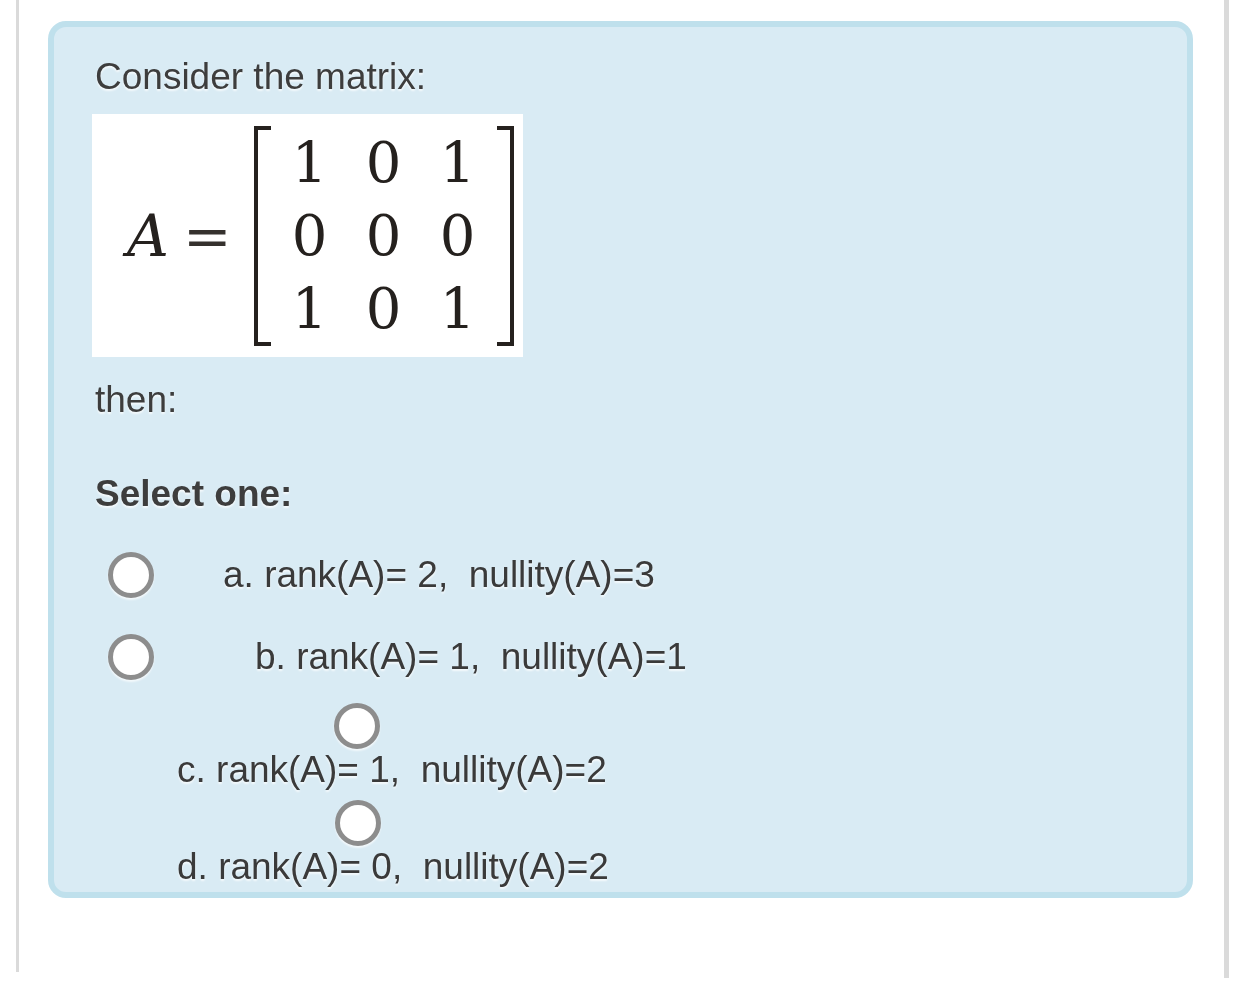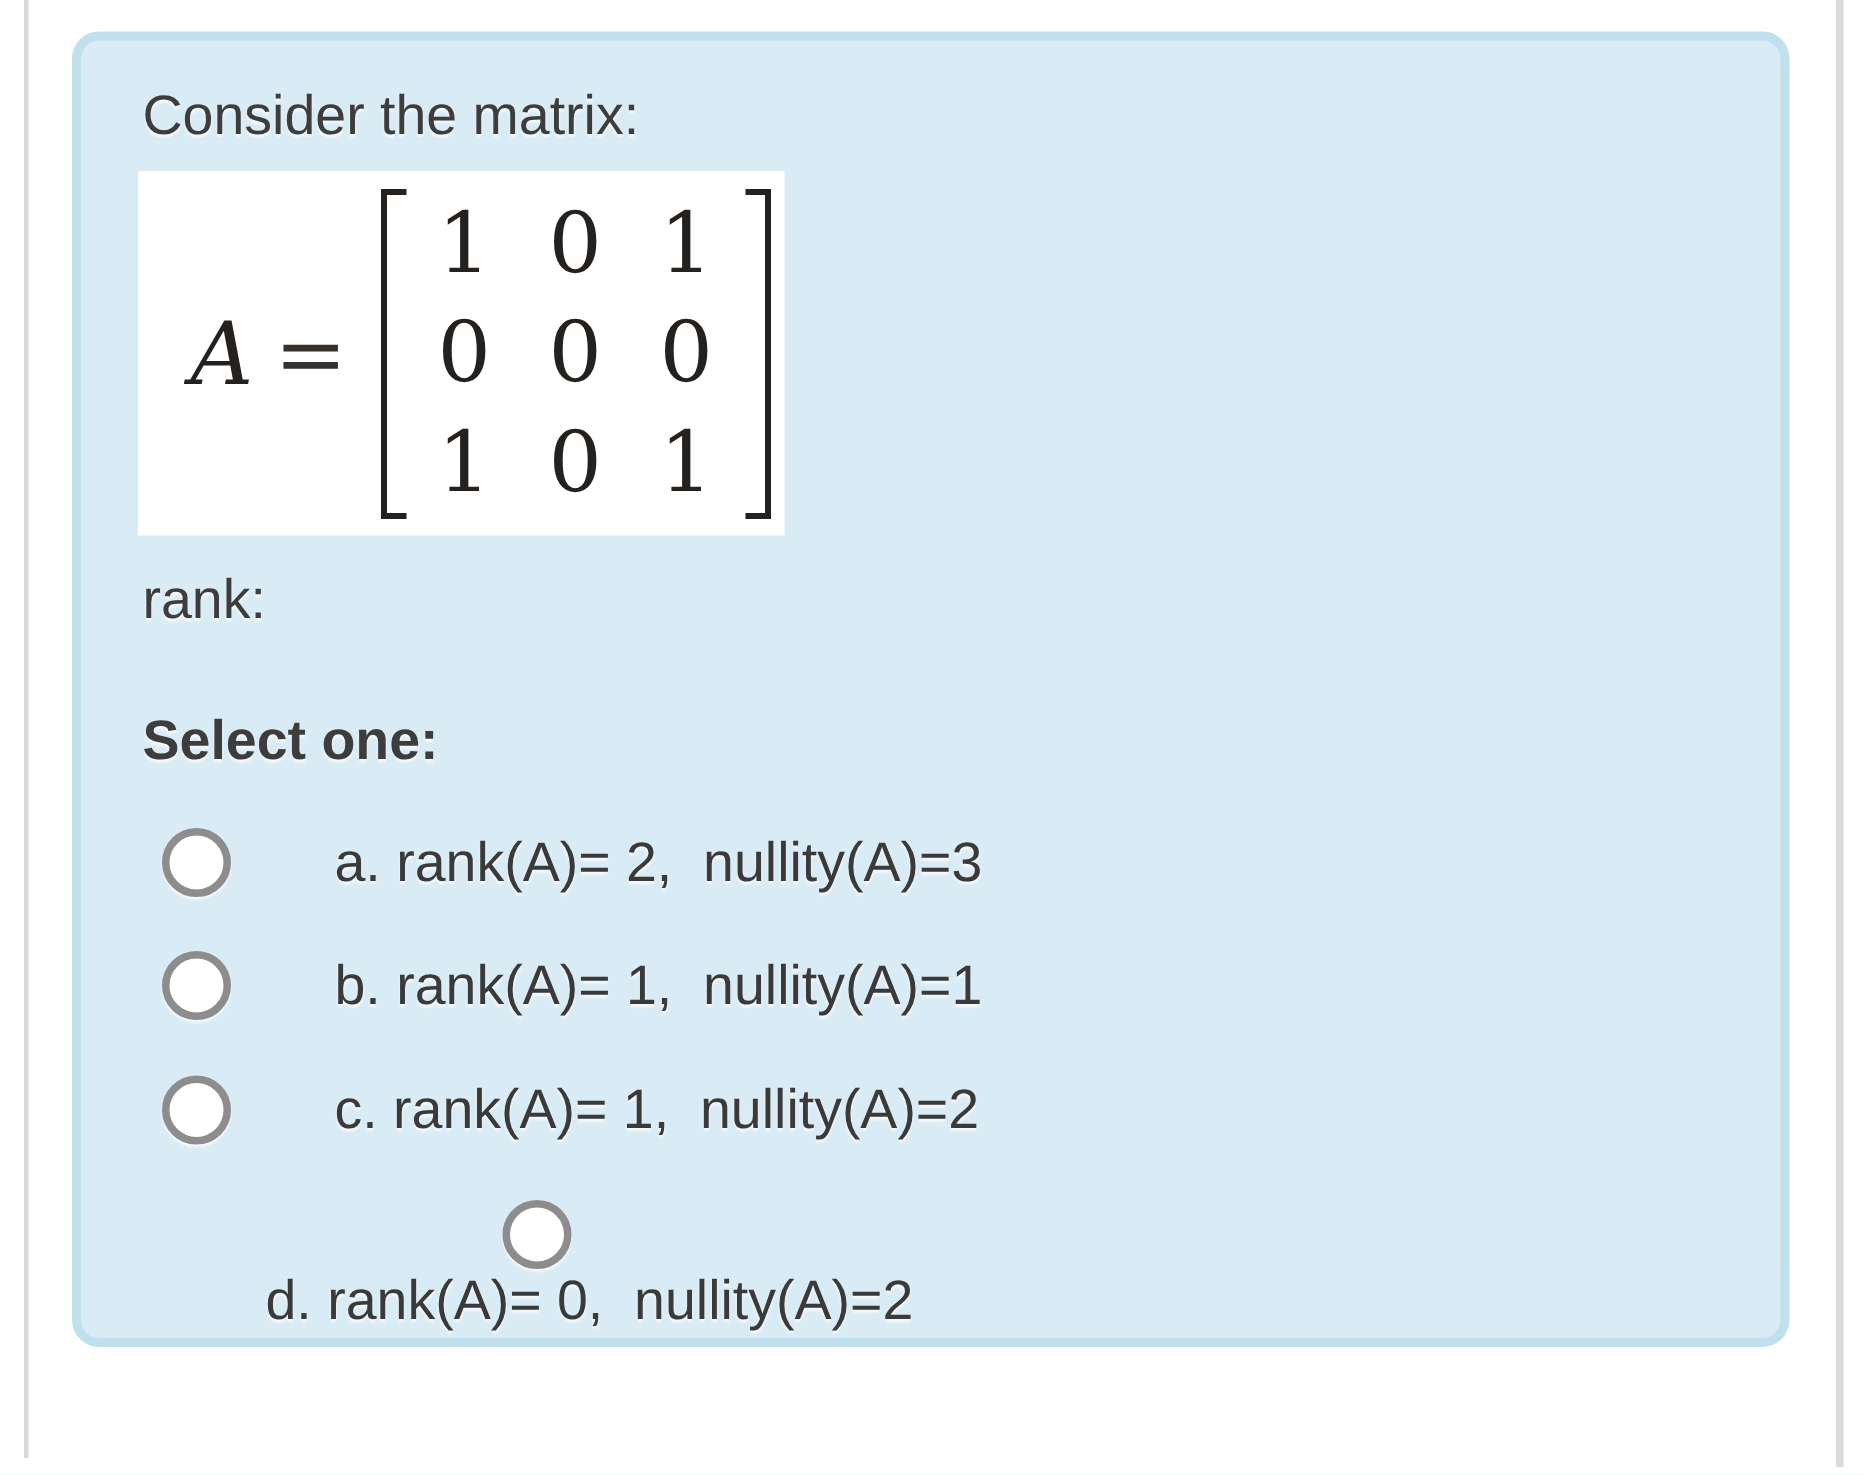--- a/index.html
+++ b/index.html
@@ -62,22 +62,22 @@
   .question-then   { position: absolute; left: 41px; top: 352px; font-size: 37px; }
   .select-one-label{ position: absolute; left: 41px; top: 446px; font-size: 37px; font-weight: bold; }
 
   .option-row {
     position: absolute; left: 54px;
     height: 46px;
     display: flex; align-items: center;
     cursor: pointer;
   }
   .option-row.a { top: 525px; }
-  .option-row.b { top: 607px; }
-  .option-row.c { top: 690px; }
+  .option-row.b { top: 607px; gap: 32px; }
+  .option-row.c { top: 676px; flex-direction: column; }
   .option-row.d { top: 773px; flex-direction: column; }
 
   .radio {
     width: 46px; height: 46px;
     border: 5px solid #8d8d8d;
     border-radius: 50%;
     background: #ffffff;
     box-shadow: 0 2px 2px rgba(255,255,255,0.7);
     flex: 0 0 auto;
   }
@@ -114,21 +114,21 @@
         <span>0</span>
         <span>0</span>
         <span>1</span>
         <span>0</span>
         <span>1</span>
       </div>
       <div class="bracket right"></div>
     </div>
   </div>
 
-  <div class="question-then txt">rank:</div>
+  <div class="question-then txt">then:</div>
 
   <div class="select-one-label txt">Select one:</div>
 
   <div class="option-row a">
     <span class="radio"></span>
     <span class="option-label">a. rank(A)= 2,  nullity(A)=3</span>
   </div>
 
   <div class="option-row b">
     <span class="radio"></span>

